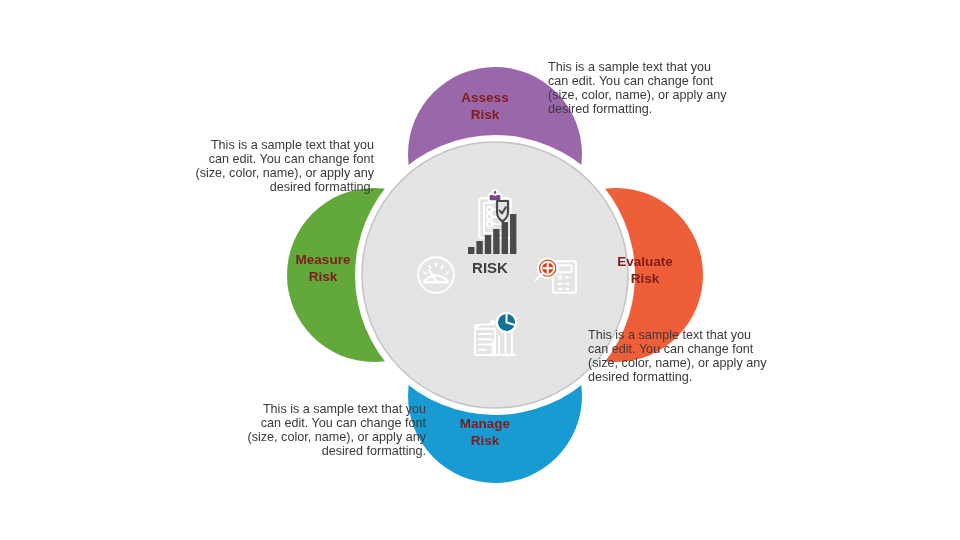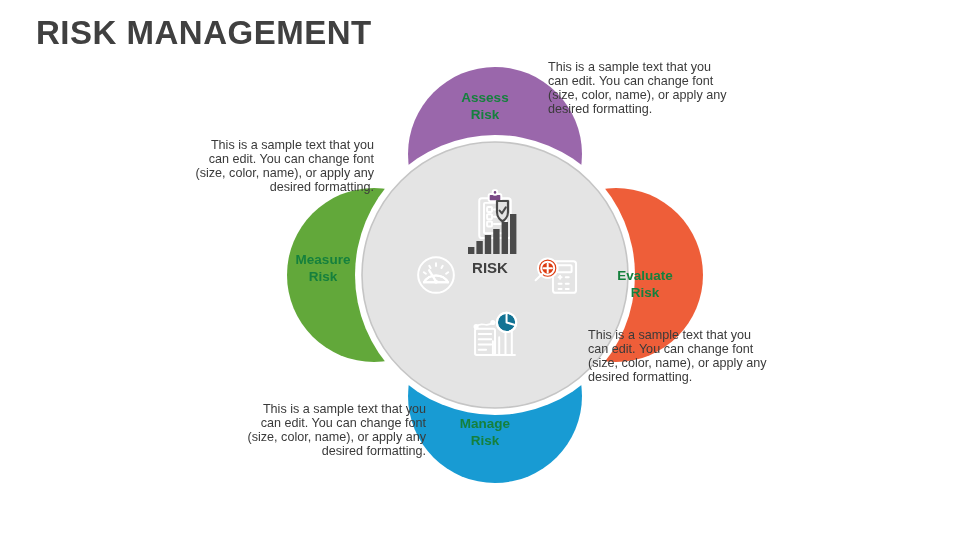--- a/index.html
+++ b/index.html
@@ -41,33 +41,33 @@
     width: 450px;
     height: 450px;
   }
   #diagram svg {
     display: block;
   }
 
   
   .node-label {
     position: absolute;
-    color: #15803d;
+    color: #7f1d1d;
     font-weight: bold;
     font-size: 13.5px;
     line-height: 17px;
     text-align: center;
     width: 110px;
     font-family: "Liberation Sans", sans-serif;
     pointer-events: none;
   }
   .node-label span { display: block; }
 
   #label-assess   { left: 430px; top: 89px; }
-  #label-evaluate { left: 590px; top: 267px; }
+  #label-evaluate { left: 590px; top: 253px; }
   #label-manage   { left: 430px; top: 415px; }
   #label-measure  { left: 268px; top: 251px; }
 
   
   #hub-text {
     position: absolute;
     left: 410px;
     top: 258px;
     width: 160px;
     text-align: center;
@@ -95,21 +95,20 @@
   #callout-assess   { left: 548px; top: 60px;  width: 186px; }
   #callout-evaluate { left: 588px; top: 328px; width: 186px; }
   #callout-manage   { left: 240px; top: 402px; width: 186px; }
   #callout-measure  { left: 188px; top: 138px; width: 186px; }
 </style>
 </head>
 <body>
 
 <div id="slide">
 
-  <div id="title">RISK MANAGEMENT</div>
 
   <div id="diagram">
     <svg width="450" height="450" viewBox="0 0 450 450" xmlns="http://www.w3.org/2000/svg">
 
       <g>
         <path d="M 225 50
                  C 272 50 296 72 296 108
                  C 296 140 289 150 285 166
                  L 299 166
                  L 285 190

